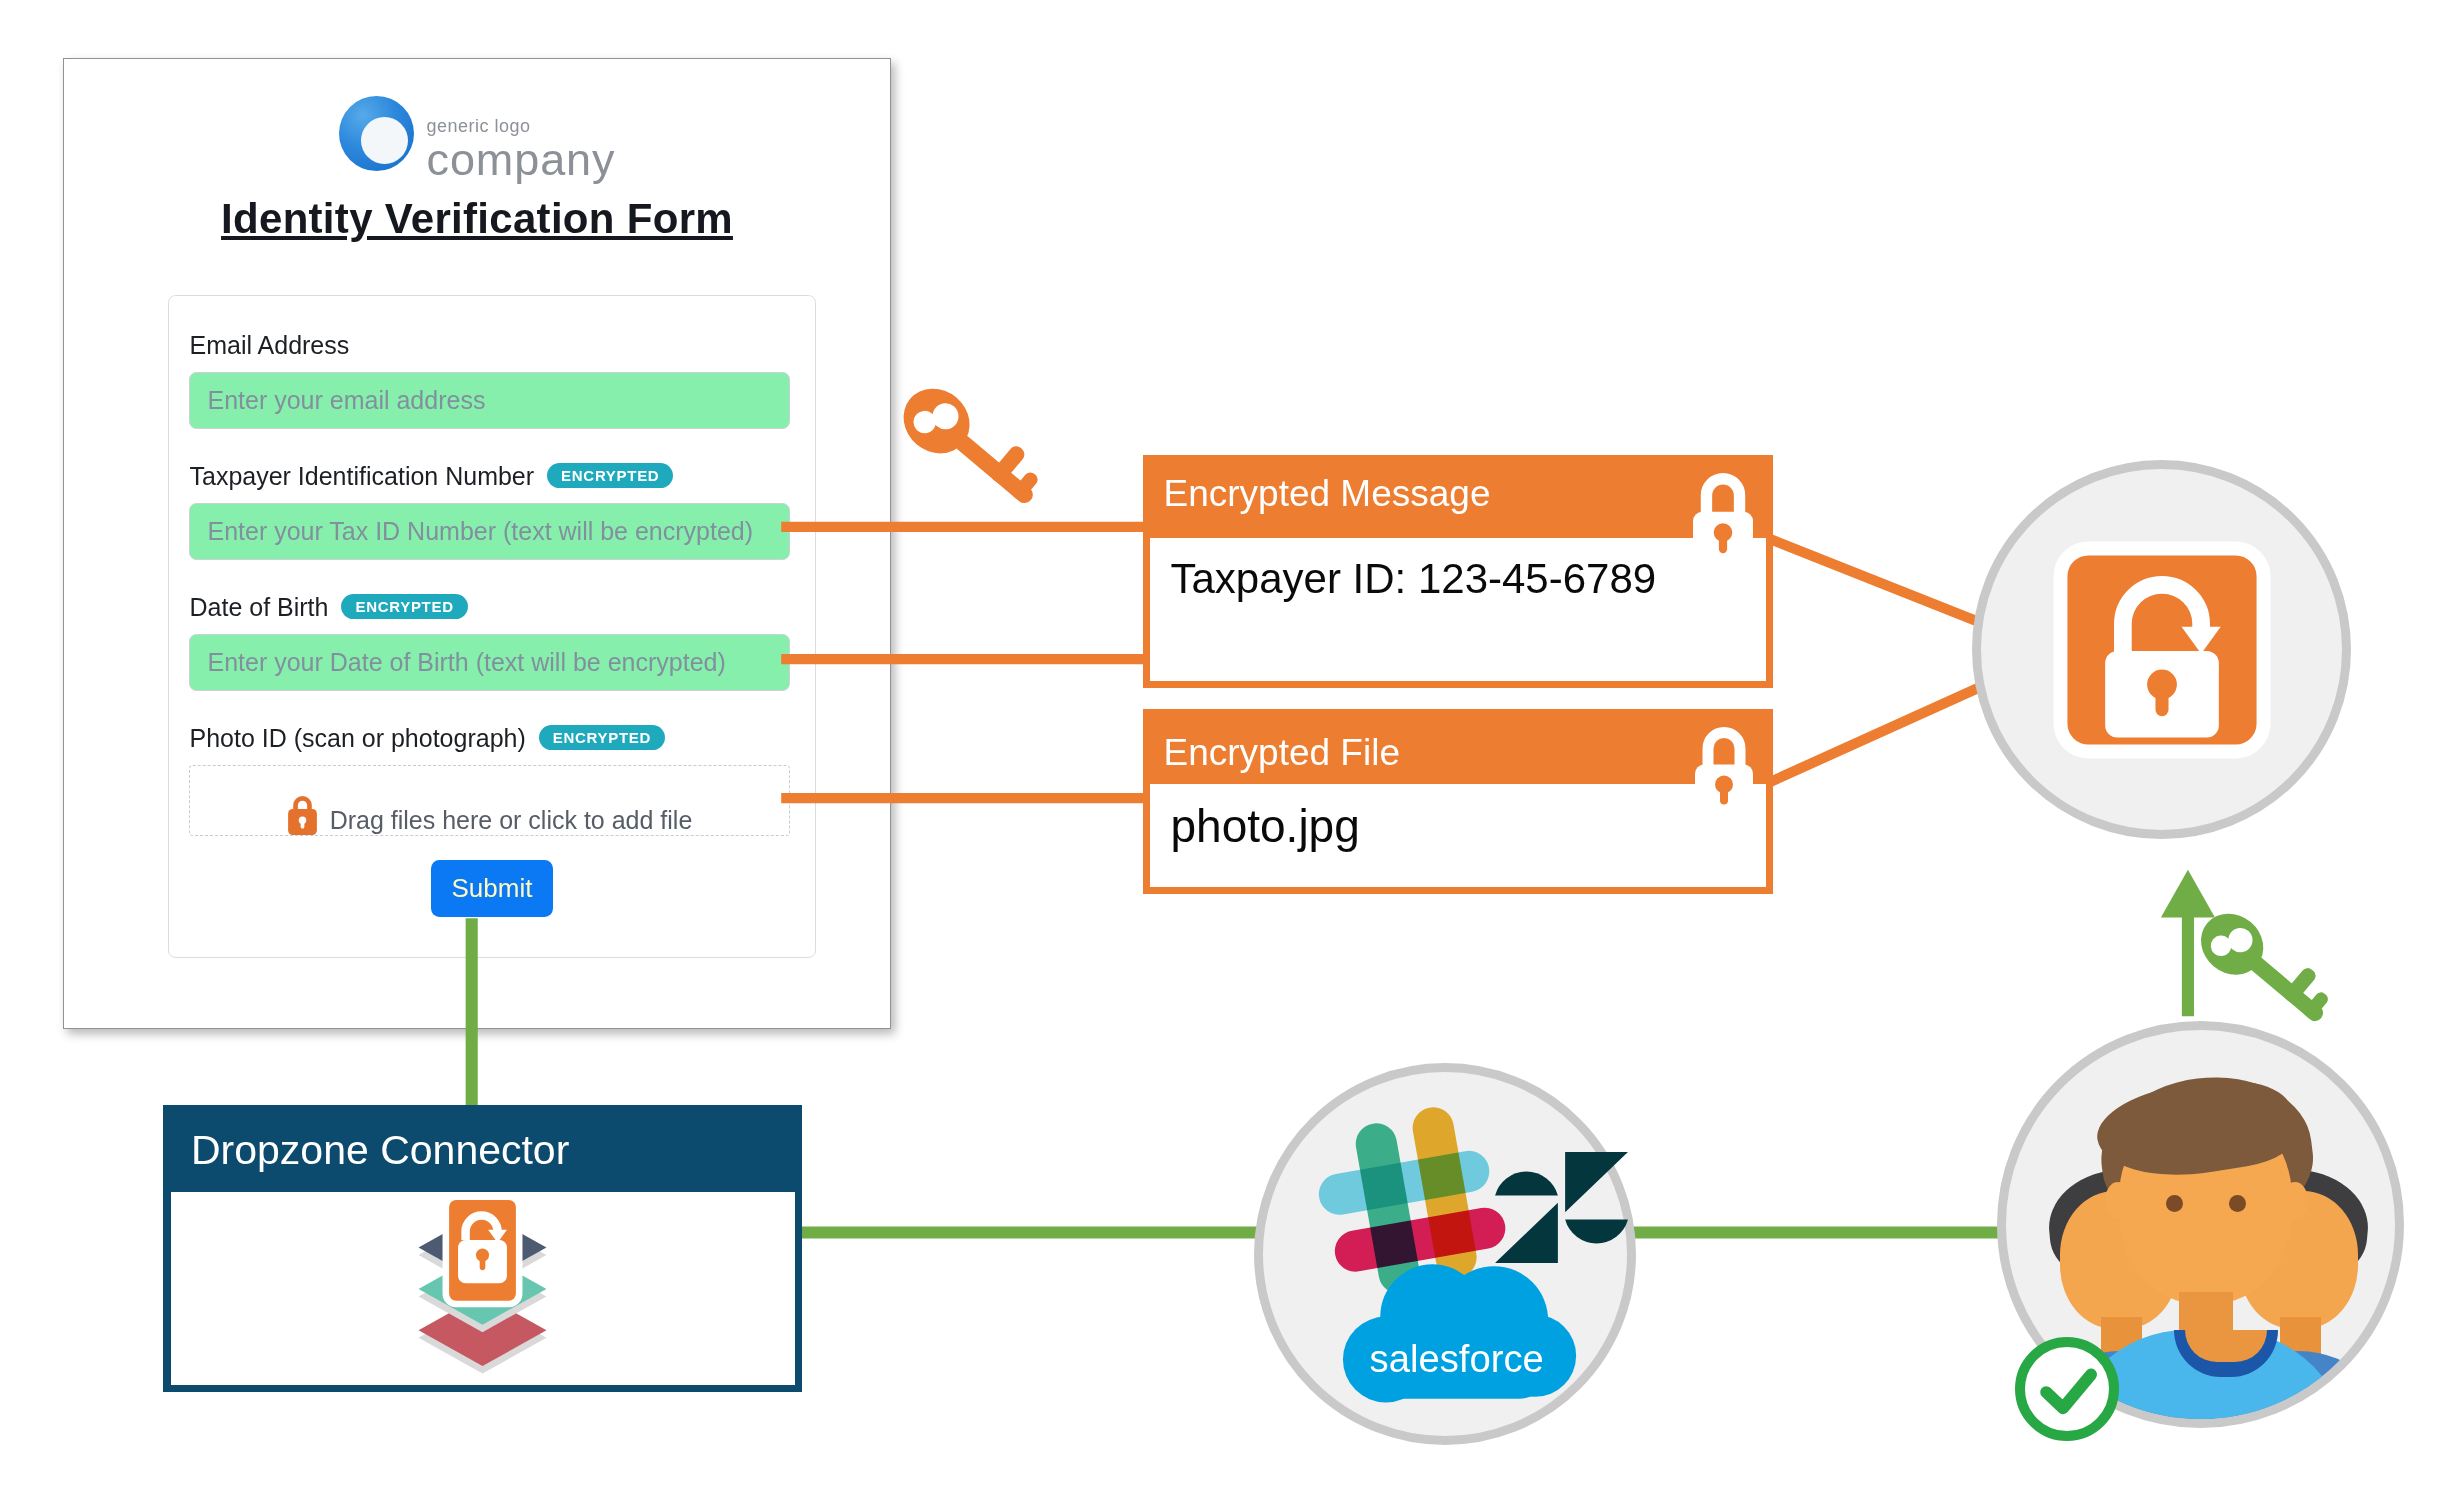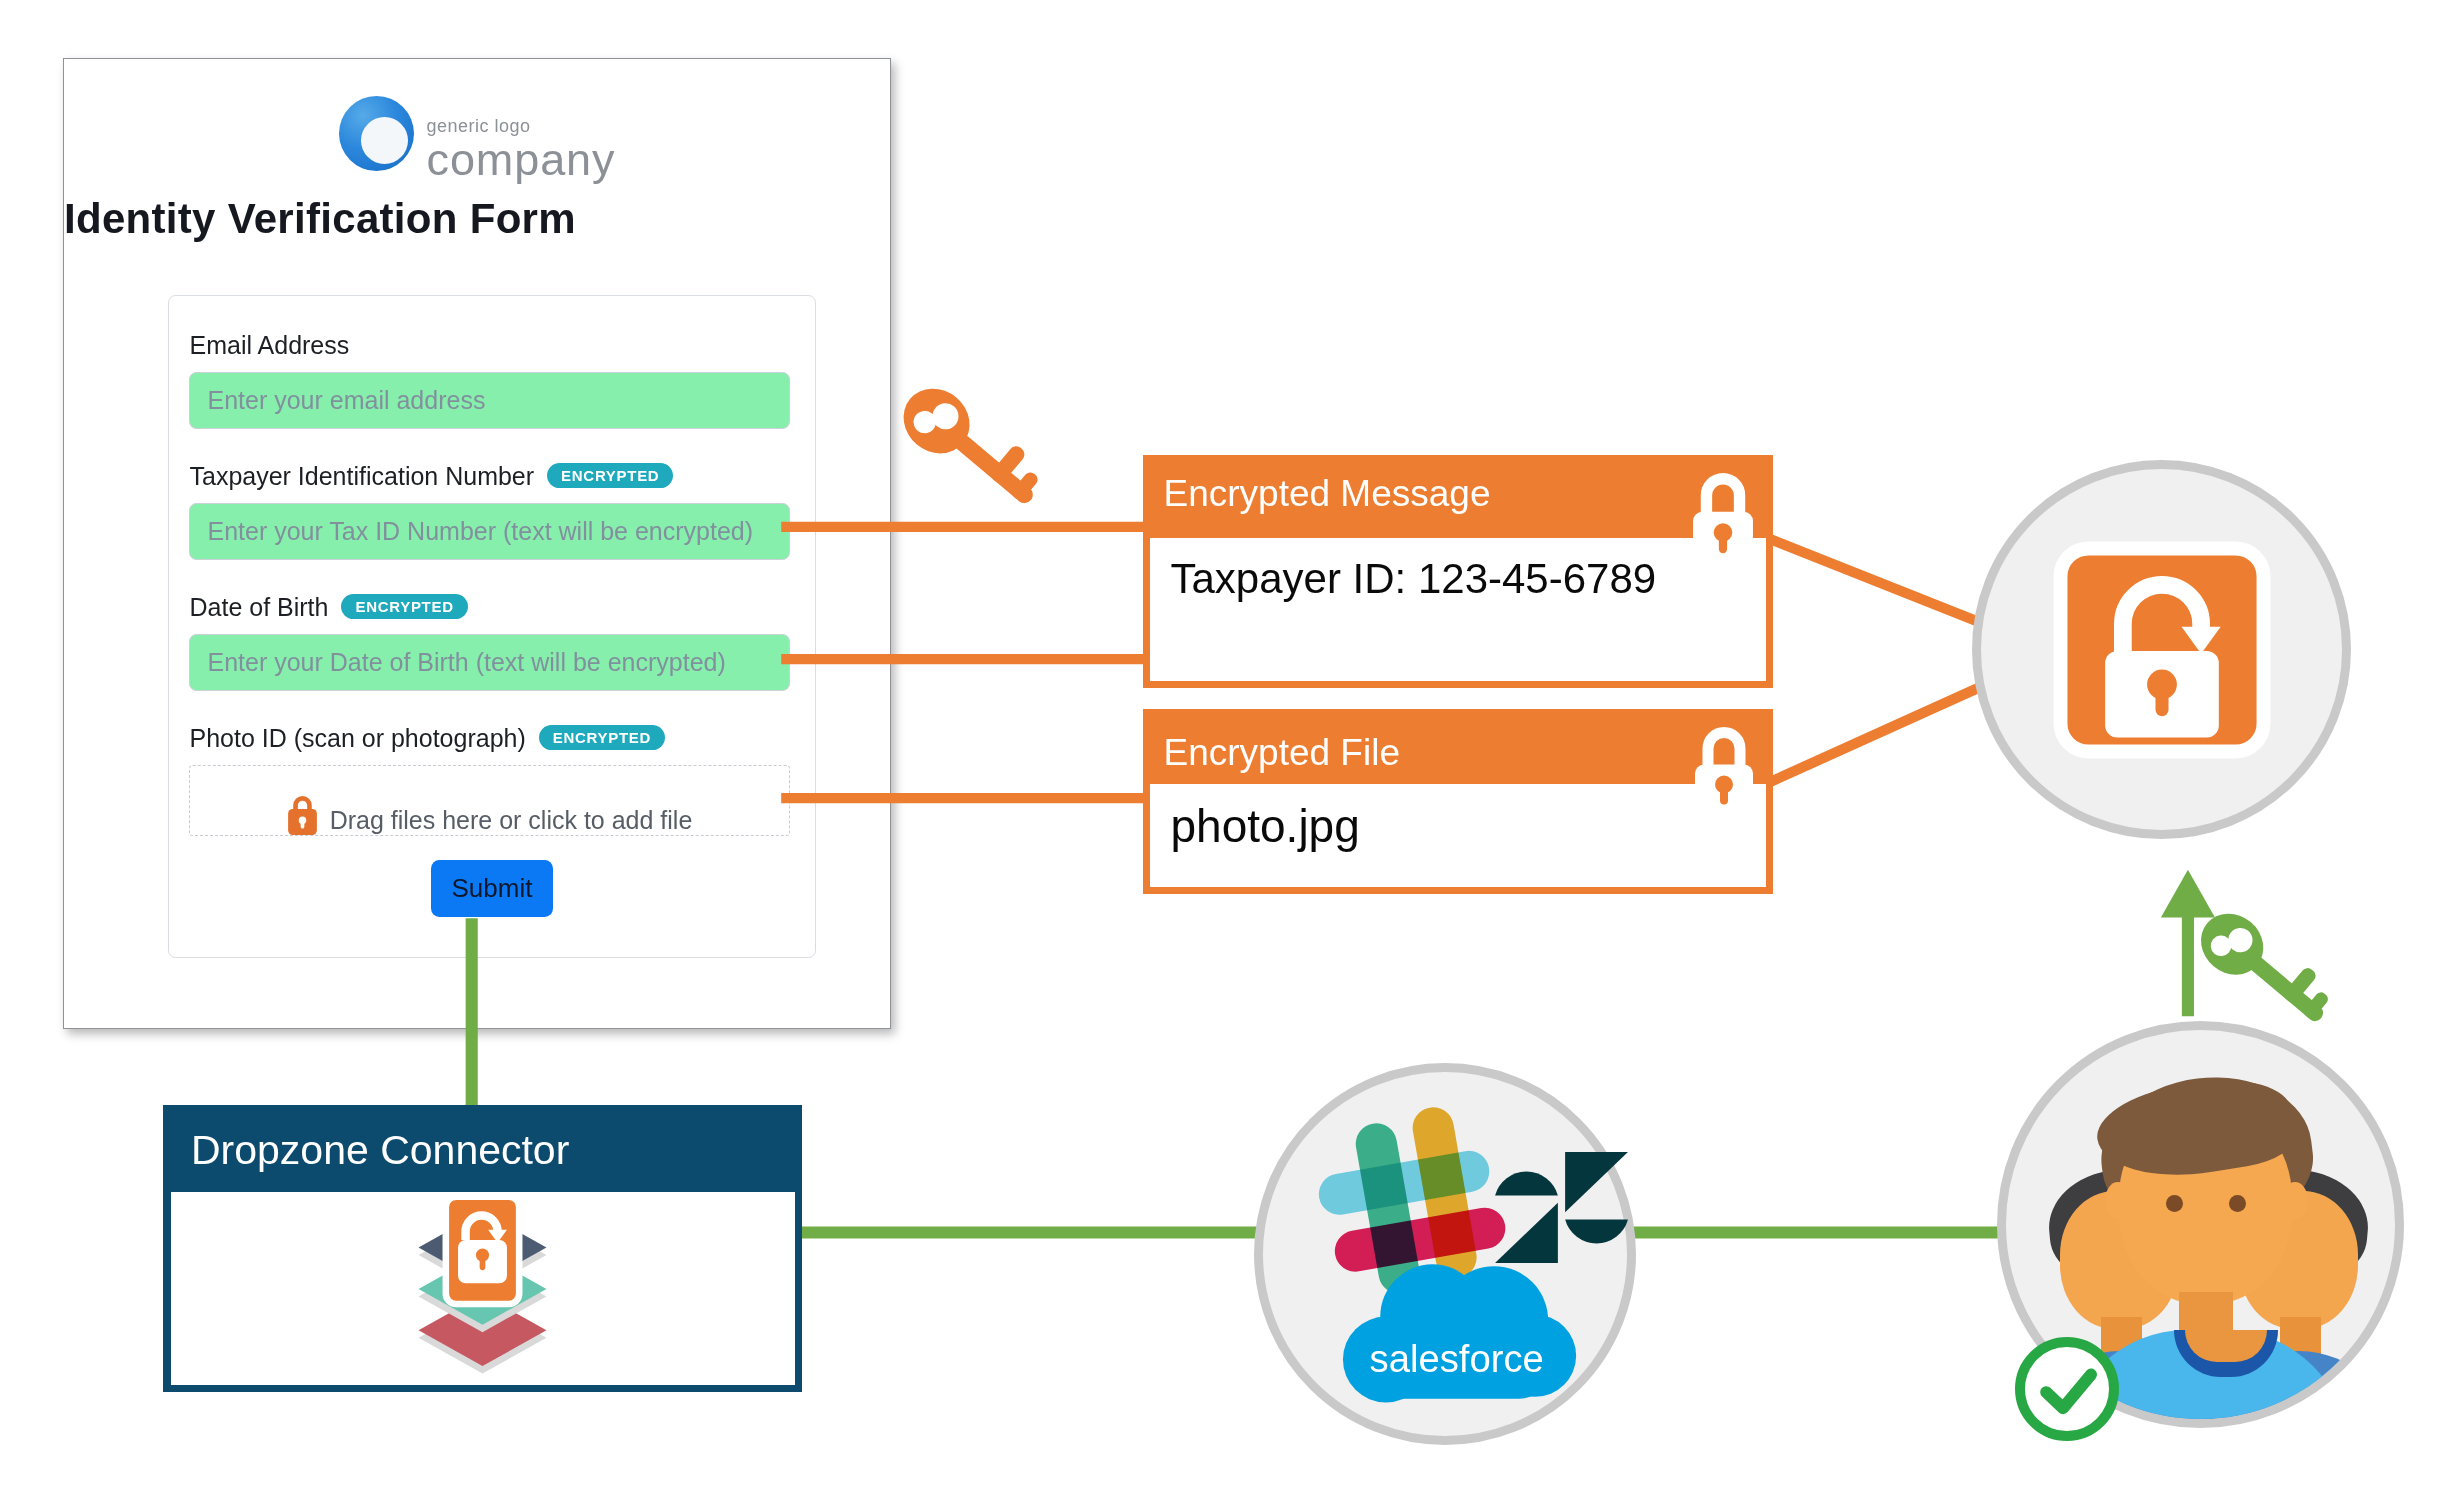--- a/index.html
+++ b/index.html
@@ -12,38 +12,38 @@
                background:#fff; border:1.9px solid #8f9296; box-shadow:3.7px 4.7px 9.3px rgba(0,0,0,.28); z-index:2; }
   .logo-row { position:absolute; left:0; right:0; top:26px; display:flex; justify-content:center; align-items:center; gap:13px; }
   .logo-mark { width:75px; height:75px; border-radius:50%;
                background:radial-gradient(circle at 32% 26%, #56aae8 0%, #2b87dc 45%, #156bc6 100%);
                position:relative; flex:0 0 auto; }
   .logo-mark::after { content:""; position:absolute; right:5.6px; bottom:6.5px; width:47px; height:47px;
                       border-radius:50%; background:#f4f7fa; }
   .logo-text { color:#8c9097; line-height:1; }
   .logo-text .small { font-size:18px; letter-spacing:0.5px;margin-top:32px; }
   .logo-text .big { font-size:45px; letter-spacing:0.9px; margin-top:1.9px; }
-  .form-title { position:absolute; left:0; right:0; top:136px; 
-                font-size:42px; font-weight:700; color:#15181e; letter-spacing:0.3px; }
+  .form-title { position:absolute; left:0; right:0; top:136px; text-align:center;
+                font-size:42px; font-weight:700; color:#15181e; letter-spacing:0.3px;text-decoration:underline; }
 
   .panel { position:absolute; left:104px; top:236px; width:648px; height:663px;
            border:1.9px solid #d9dde2; border-radius:7.5px; background:#fff; padding:35px 11.2px 0 11.2px; }
   .f-label { font-size:25px; color:#1c1f24; margin:0 0 12px 9.3px; display:flex; align-items:center;text-align:right; }
   .badge { display:inline-block; margin-left:13px; padding:5.6px 14px 4.7px 14px; border-radius:931px;
            background:#1fa9bd; color:#fff; font-size:15px; font-weight:bold; letter-spacing:0.7px;
            line-height:1; transform:translateY(-0.9px); }
   .f-input { display:block; width:601px; height:57px; margin:0 0 33px 9.3px; border:1.9px solid #ccd1d7;
              border-radius:7.5px; padding:0 17px; font-size:25px; color:#333;
              font-family:"Liberation Sans", sans-serif; background:#86efac; outline:none; }
   .f-input::placeholder { color:#82909e; opacity:1; }
   .dropzone { width:601px; height:71px; margin-left:9.3px; border:1.9px dashed #c6cbd1; border-radius:3.7px;
               display:flex; align-items:flex-end; justify-content:center; gap:13px; cursor:pointer; }
   .dropzone .dz-text { font-size:25px; color:#565d66; }
   .submit-btn { display:block; margin:24px auto 0 auto; width:122px; height:57px; border:none;
-                border-radius:8.4px; background:#0b79f4; color:#0f172a; font-size:26px;
+                border-radius:8.4px; background:#0b79f4; color:#fef9c3; font-size:26px;
                 font-family:"Liberation Sans", sans-serif; cursor:pointer; }
 
   
   .enc-box { position:absolute; left:1143px; width:630px; background:#ed7d31; z-index:4; }
   .enc-msg { top:455px; height:233px; }
   .enc-file { top:709px; height:185px; }
   .enc-head { position:relative; color:#fff; font-size:37px; font-weight:400; }
   .enc-msg .enc-head { height:76px; line-height:78px; padding-left:20.5px; }
   .enc-file .enc-head { height:84px; line-height:88px; padding-left:20.5px; }
   .enc-body { position:absolute; left:0; right:0; bottom:0; background:#fff;

